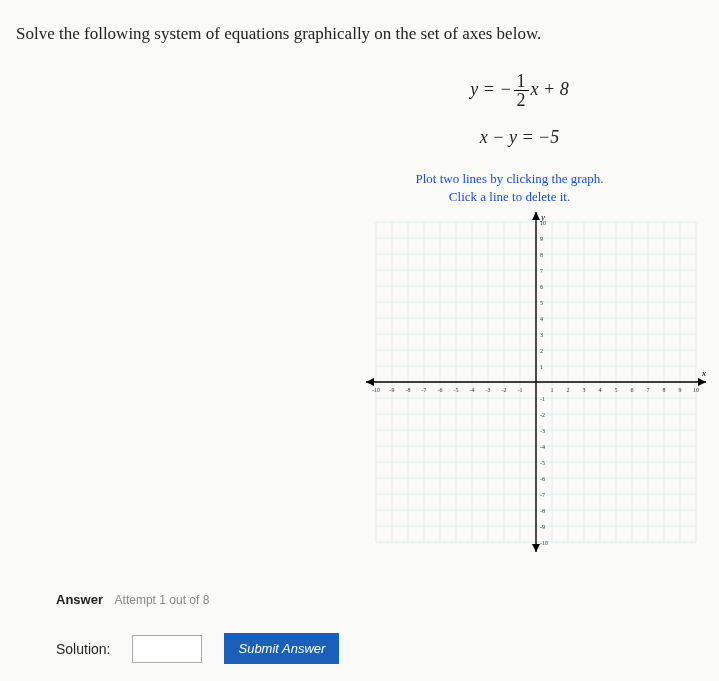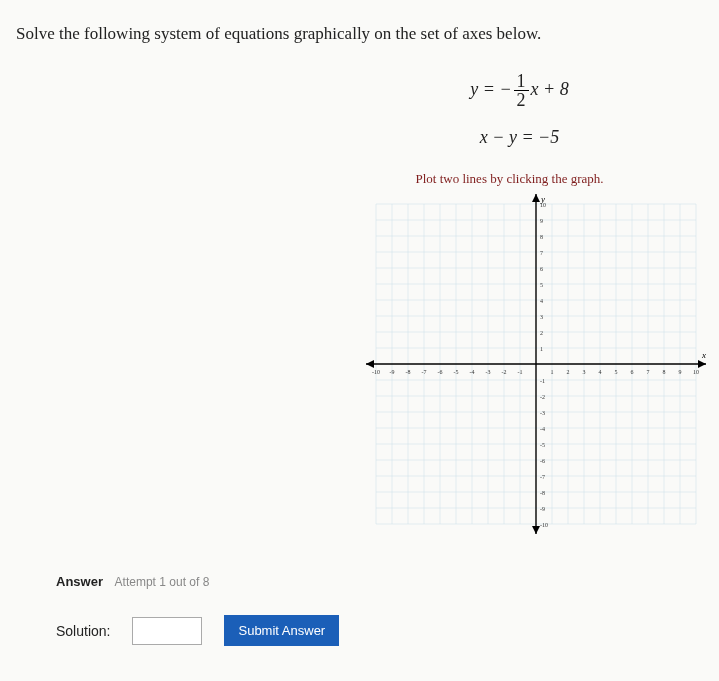--- a/index.html
+++ b/index.html
@@ -32,21 +32,21 @@
     line-height: 1;
     margin: 0 2px;
   }
   .frac .num { display: block; border-bottom: 1px solid #000; padding: 0 3px; }
   .frac .den { display: block; padding: 0 3px; }
   .plot-hint {
     text-align: center;
     margin-left: 300px;
     font-size: 13px;
     font-family: Georgia, serif;
-    color: #7f1d1d;
+    color: #1d4ed8;
     line-height: 1.4;
     margin-bottom: 6px;
   }
   .graph-wrap {
     margin-left: 350px;
     width: 340px;
     height: 340px;
     position: relative;
   }
   .answer-row {
@@ -73,36 +73,38 @@
     padding: 2px 4px;
     font-size: 14px;
   }
   .submit-btn {
     background: #1b5fb8;
     color: #fff;
     border: none;
     padding: 8px 14px;
     font-size: 13px;
     cursor: pointer;
+    font-style: italic;
   }
 </style>
 </head>
 <body>
 
 <div class="instruction">Solve the following system of equations graphically on the set of axes below.</div>
 
 <div class="equations">
   <div class="eq1">
     <span>y</span><span> = </span><span>−</span><span class="frac"><span class="num">1</span><span class="den">2</span></span><span>x + 8</span>
   </div>
   <div class="eq2">x − y = −5</div>
 </div>
 
 <div class="plot-hint">
   <div>Plot two lines by clicking the graph.</div>
+  <div>Click a line to delete it.</div>
 </div>
 
 <div class="graph-wrap">
   <svg width="340" height="340" viewBox="0 0 340 340">
 
     <g stroke="#c9dfe8" stroke-width="0.5">
       <line x1="10" y1="10" x2="10" y2="330"></line>
         <line x1="26" y1="10" x2="26" y2="330"></line>
         <line x1="42" y1="10" x2="42" y2="330"></line>
         <line x1="58" y1="10" x2="58" y2="330"></line>

